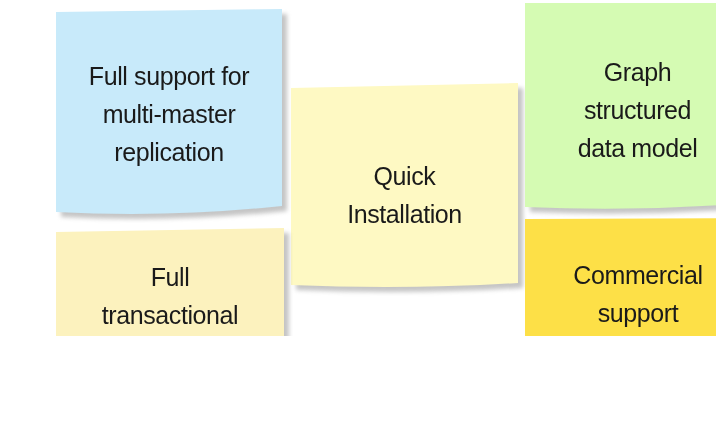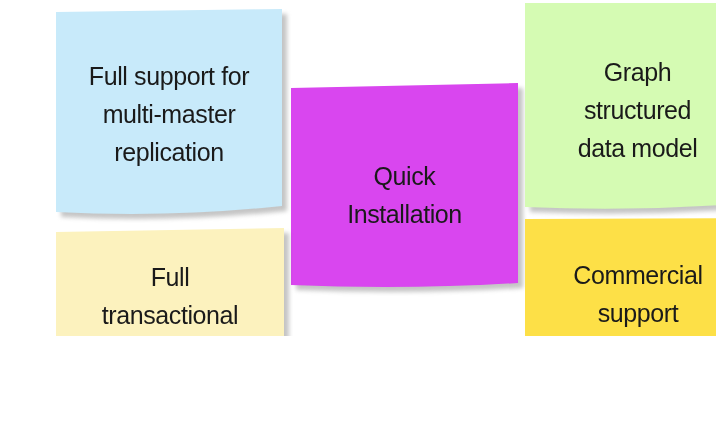--- a/index.html
+++ b/index.html
@@ -65,21 +65,21 @@
 
   <div class="note-wrap pos-blue">
     <div class="note shape-blue" style="background-color: rgb(200, 234, 250);">
       <span class="note-text">Full support for
 multi-master
 replication</span>
     </div>
   </div>
 
   <div class="note-wrap pos-pink shift-pink">
-    <div class="note shape-pink" style="background-color: #d946ef;">
+    <div class="note shape-pink" style="background-color: #fef9c3;">
       <span class="note-text">Quick
 Installation</span>
     </div>
   </div>
 
   <div class="note-wrap pos-green shift-green">
     <div class="note shape-green" style="background-color: rgb(213, 251, 179);">
       <span class="note-text">Graph
 structured
 data model</span>

